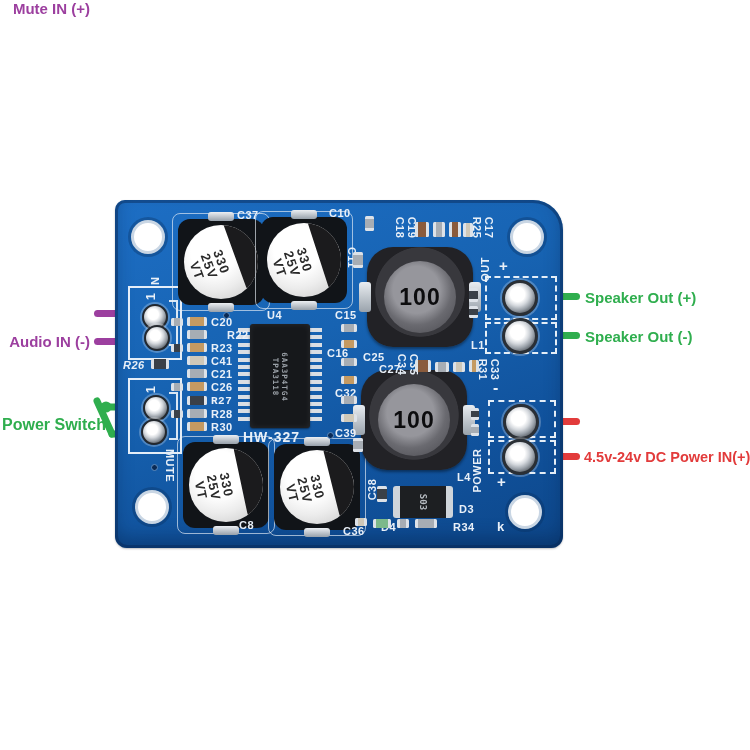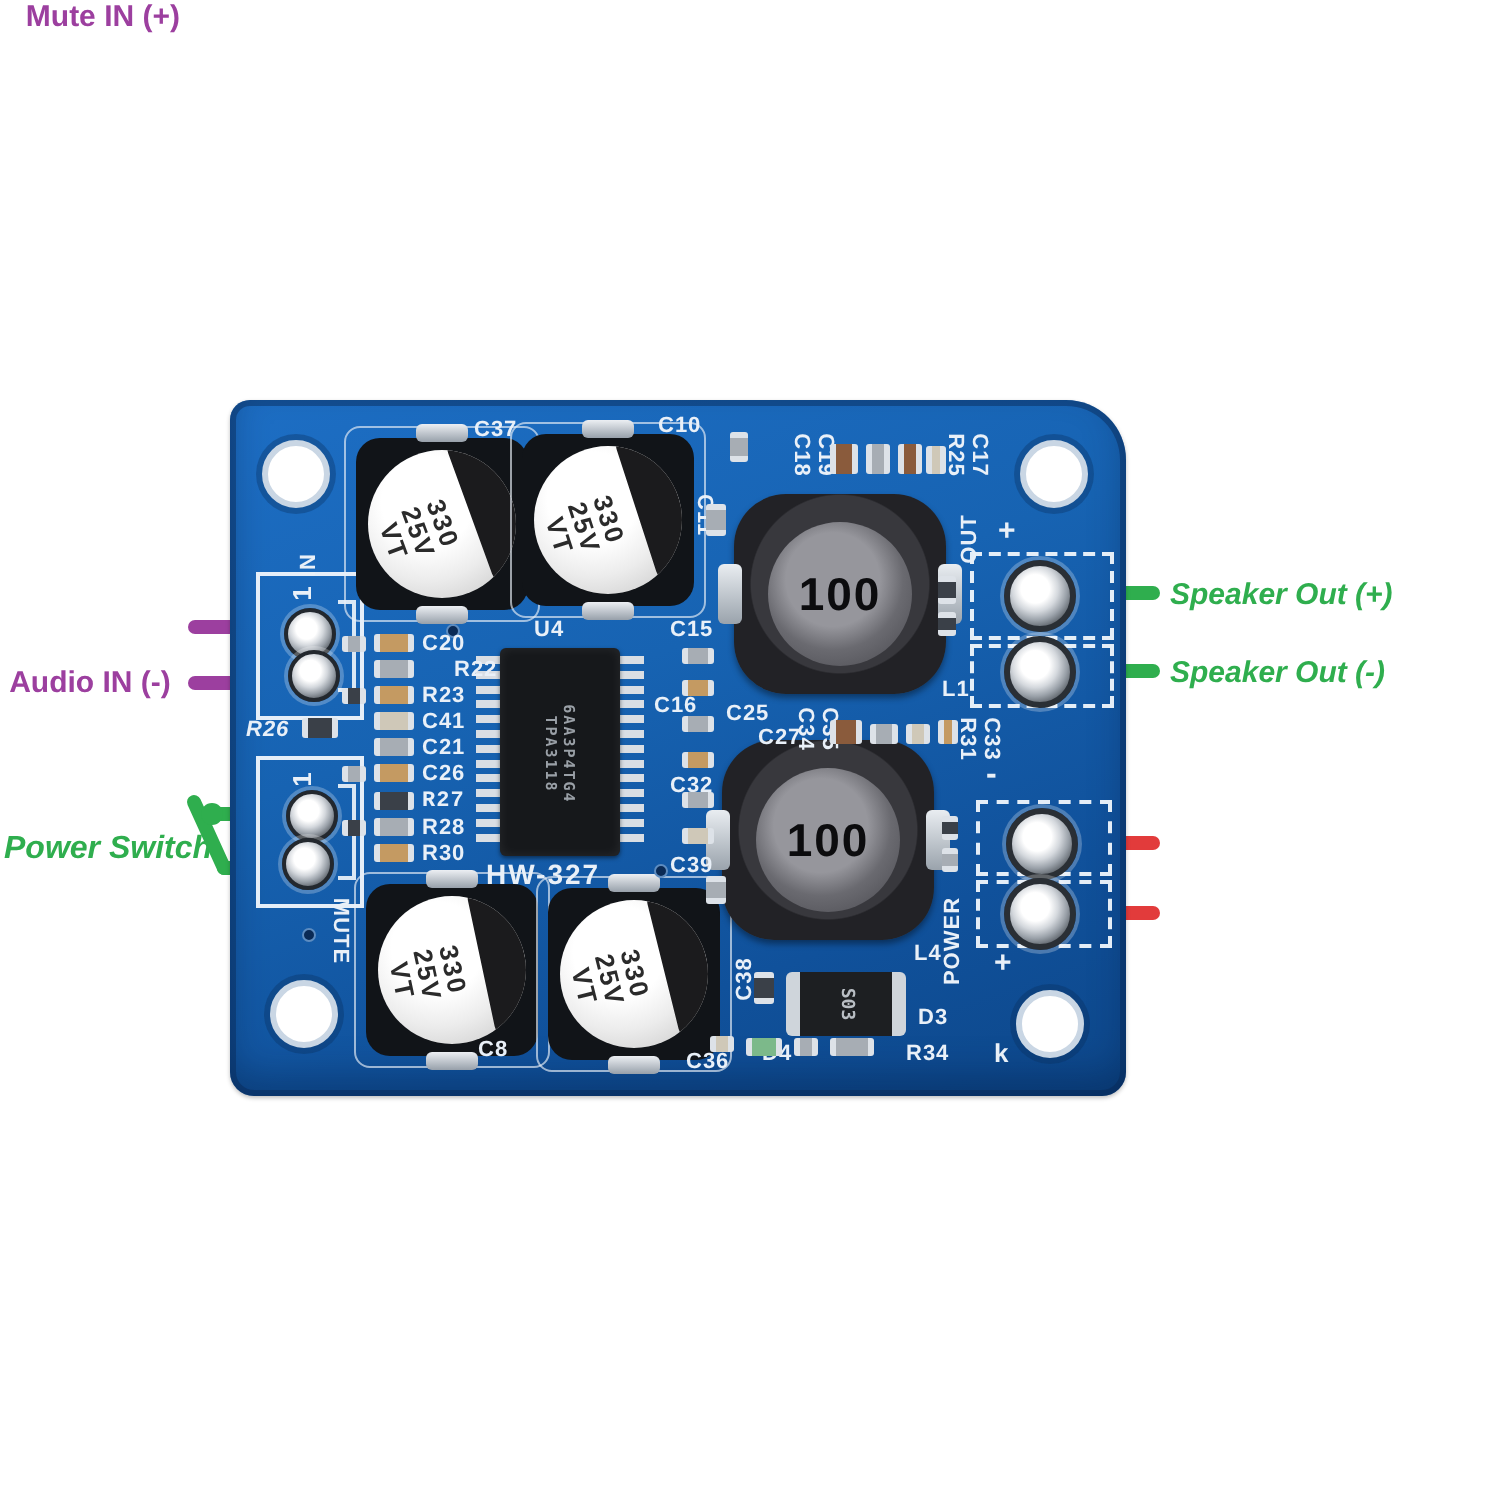--- a/index.html
+++ b/index.html
@@ -3,21 +3,21 @@
 <meta charset="utf-8">
 <style>
   * { margin:0; padding:0; box-sizing:border-box; }
   html,body { background:#fff; }
   .stage { position:relative; width:750px; height:750px; background:#ffffff; overflow:hidden;
            font-family:"Liberation Sans", sans-serif; }
 
   
   .ann { position:absolute; font-weight:bold; font-size:15px; line-height:17px; white-space:nowrap; }
   .ann.audio { color:var(--c-audio); }
-  .ann.green { color:var(--c-mute);font-style:italic; }
+  .ann.green { color:var(--c-mute); }
   .ann.red   { color:var(--c-power); font-size:14.5px; }
   .arrow { position:absolute; height:7px; border-radius:4px; }
   .arrow.audio { background:var(--c-audio); }
   .arrow.green { background:var(--c-mute); }
   .arrow.red   { background:var(--c-power); }
   .mute-glyph { position:absolute; color:var(--c-mute); }
 
   
   .pcb { position:absolute; left:115px; top:200px; width:448px; height:348px;
          background:linear-gradient(160deg,#1d6ec4 0%, #1763b2 35%, #125a a0 60%, #10519b 60%, #0e4a8e 100%);
@@ -95,40 +95,41 @@
                 font-family:"DejaVu Sans Mono", monospace; }
 </style>
 </head>
 <body>
 
 <div class="stage">
 
   <div class="ann audio" style="left:0;top:305;width:90px;text-align:right;position:absolute">Mute IN (+)</div>
   <div class="arrow audio" style="left:94px;top:310px;width:60px;"></div>
 
-  <div class="ann audio" style="left:0;top:333px;width:90px;text-align:center;position:absolute">Audio IN (-)</div>
+  <div class="ann audio" style="left:0;top:333px;width:90px;text-align:right;position:absolute">Audio IN (-)</div>
   <div class="arrow audio" style="left:94px;top:338px;width:63px;"></div>
 
   <div class="ann green" style="left:2px;top:416px;font-size:16px;position:absolute">Power Switch</div>
   <svg class="mute-glyph" style="left:88px;top:394px;" width="72" height="52" viewBox="0 0 72 52">
     <line x1="18" y1="13" x2="66" y2="13" stroke="currentColor" stroke-width="7" stroke-linecap="round"></line>
     <line x1="9" y1="7" x2="24" y2="40" stroke="currentColor" stroke-width="7" stroke-linecap="round"></line>
     <line x1="24" y1="40" x2="64" y2="40" stroke="currentColor" stroke-width="7" stroke-linecap="round"></line>
     <circle cx="18" cy="13" r="5.5" fill="currentColor"></circle>
   </svg>
 
   <div class="arrow green" style="left:534px;top:293px;width:46px;"></div>
   <div class="ann green" style="left:585px;top:289px;position:absolute">Speaker Out (+)</div>
 
   <div class="arrow green" style="left:532px;top:332px;width:48px;"></div>
   <div class="ann green" style="left:585px;top:328px;position:absolute">Speaker Out (-)</div>
 
   <div class="arrow red" style="left:532px;top:418px;width:48px;"></div>
 
   <div class="arrow red" style="left:532px;top:453px;width:48px;"></div>
+  <div class="ann red" style="left:584px;top:449px;position:absolute">4.5v-24v DC Power IN(+)</div>
 
   <div class="pcb">
 
     <div class="hole" style="left:16px;top:20px;"></div>
     <div class="hole" style="left:395px;top:20px;"></div>
     <div class="hole" style="left:20px;top:290px;"></div>
     <div class="hole" style="left:393px;top:295px;"></div>
 
     <div class="sbox solid" style="left:13px;top:86px;width:54px;height:74px;"></div>
     <div class="sbox solid" style="left:13px;top:178px;width:54px;height:76px;"></div>

